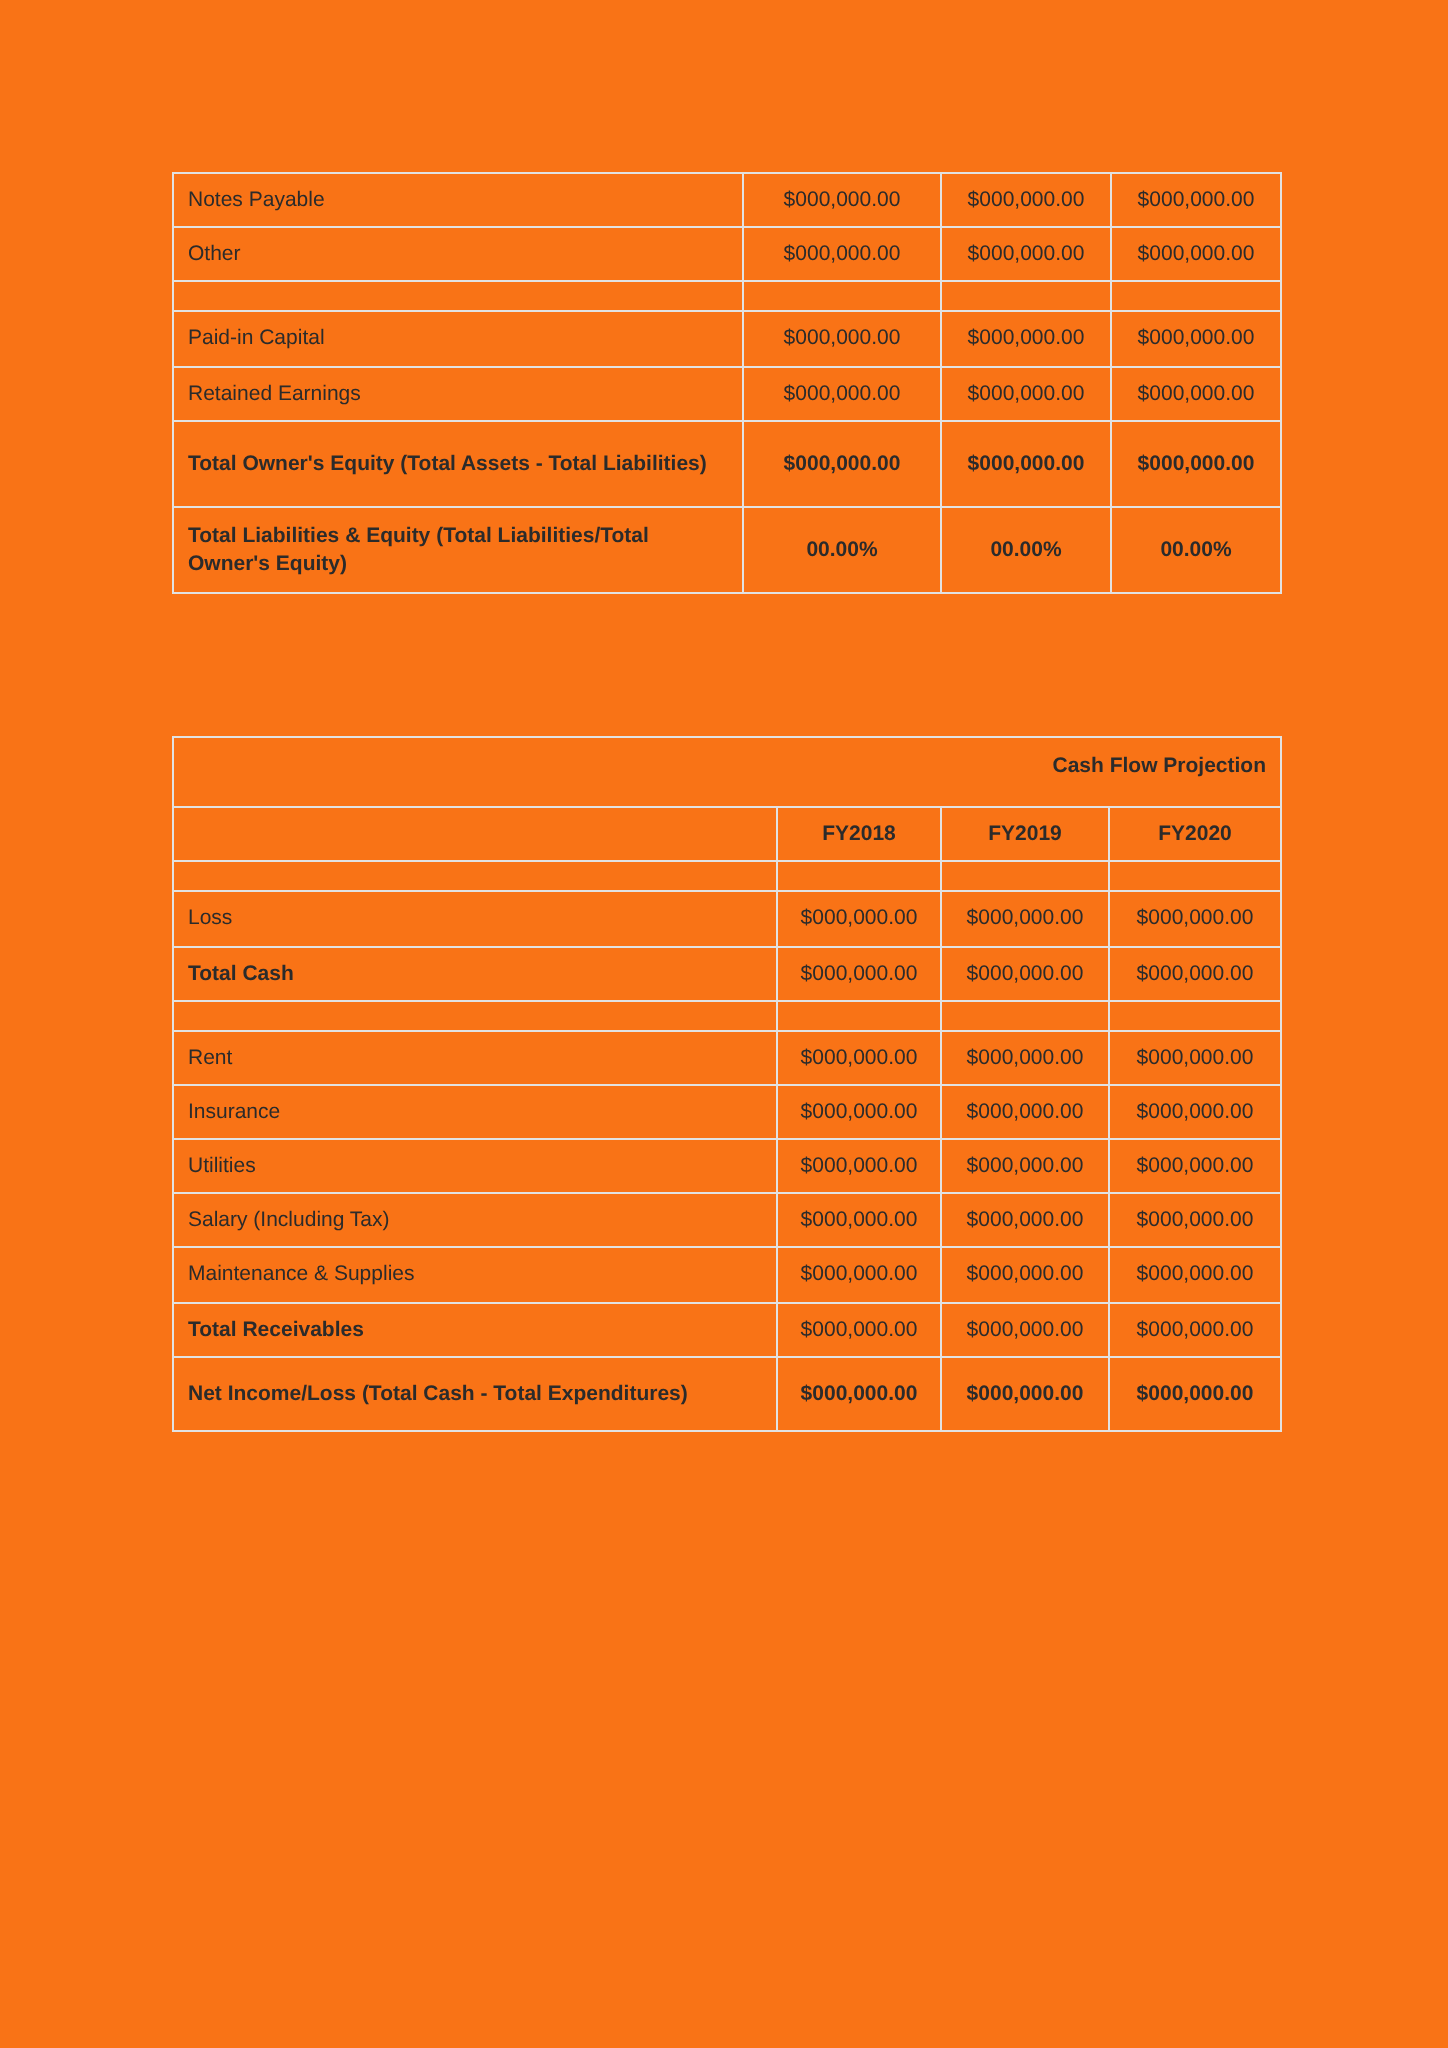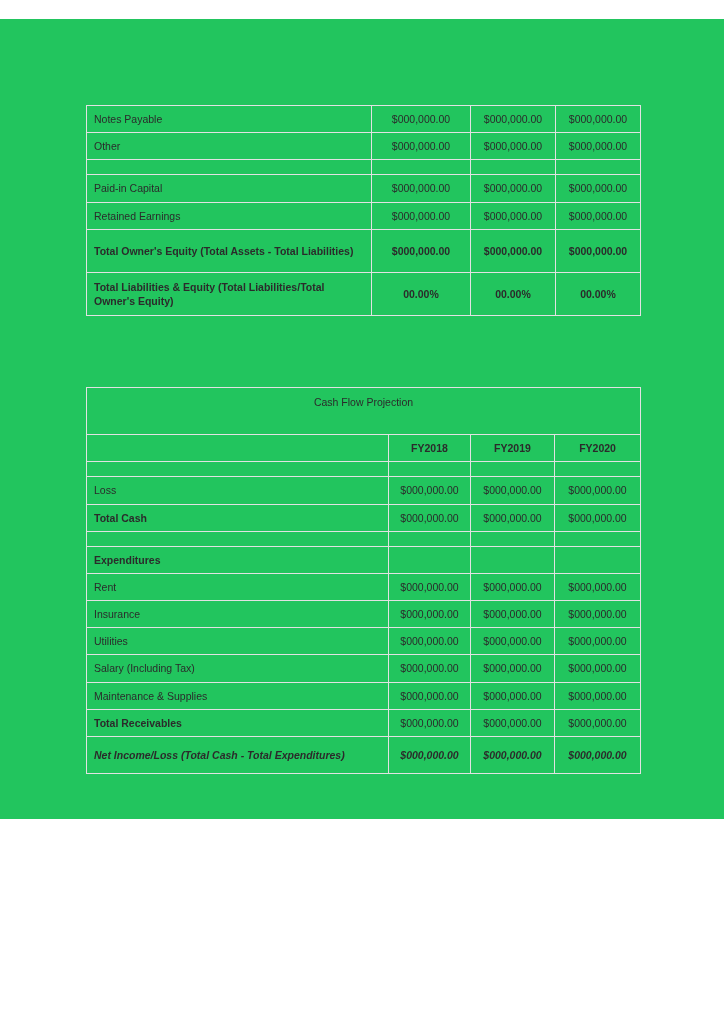--- a/index.html
+++ b/index.html
@@ -14,23 +14,22 @@
     color: #2b2b2b;
     position: relative;
     overflow: hidden;
   }
 
   .page {
     position: absolute;
     left: 0;
     top: 0;
     width: 724px;
-    height: 800px;
-    background: #22c55e;
-    margin-top: 19px;
+    height: 1024px;
+    background: #f97316;
   }
 
   
   .fin-table {
     position: absolute;
     border-collapse: collapse;
     table-layout: fixed;
     font-size: 10.5px;
     line-height: 1.35;
   }
@@ -85,36 +84,35 @@
     left: 86px;
     top: 368px;
     width: 554px;
   }
   #table-cashflow col.c0 { width: 302px; }
   #table-cashflow col.c1 { width: 82px; }
   #table-cashflow col.c2 { width: 84px; }
   #table-cashflow col.c3 { width: 86px; }
 
   #table-cashflow td.title-cell {
-    font-weight: normal;
-    text-align: center;
+    font-weight: bold;
+    text-align: right;
     padding-top: 7px;
-    padding-bottom: 25px;
+    padding-bottom: 13px;
   }
   #table-cashflow tr.header-row td {
     font-weight: bold;
     text-align: center;
   }
   #table-cashflow tr.header-row td.label {
     text-align: left;
   }
   #table-cashflow tr.big td {
     padding-top: 11px;
     padding-bottom: 11px;
-    font-style: italic;
   }
 </style>
 </head>
 <body>
 
 <div class="page">
 
   <table class="fin-table" id="table-balance">
     <colgroup>
       <col class="c0">
@@ -203,26 +201,20 @@
           <td class="num">$000,000.00</td>
           <td class="num">$000,000.00</td>
         </tr>
         <tr class="spacer">
           <td class="label"></td>
           <td class="num blank"></td>
           <td class="num blank"></td>
           <td class="num blank"></td>
         </tr>
         <tr>
-          <td class="label bold">Expenditures</td>
-          <td class="num blank"></td>
-          <td class="num blank"></td>
-          <td class="num blank"></td>
-        </tr>
-        <tr>
           <td class="label">Rent</td>
           <td class="num">$000,000.00</td>
           <td class="num">$000,000.00</td>
           <td class="num">$000,000.00</td>
         </tr>
         <tr>
           <td class="label">Insurance</td>
           <td class="num">$000,000.00</td>
           <td class="num">$000,000.00</td>
           <td class="num">$000,000.00</td>

